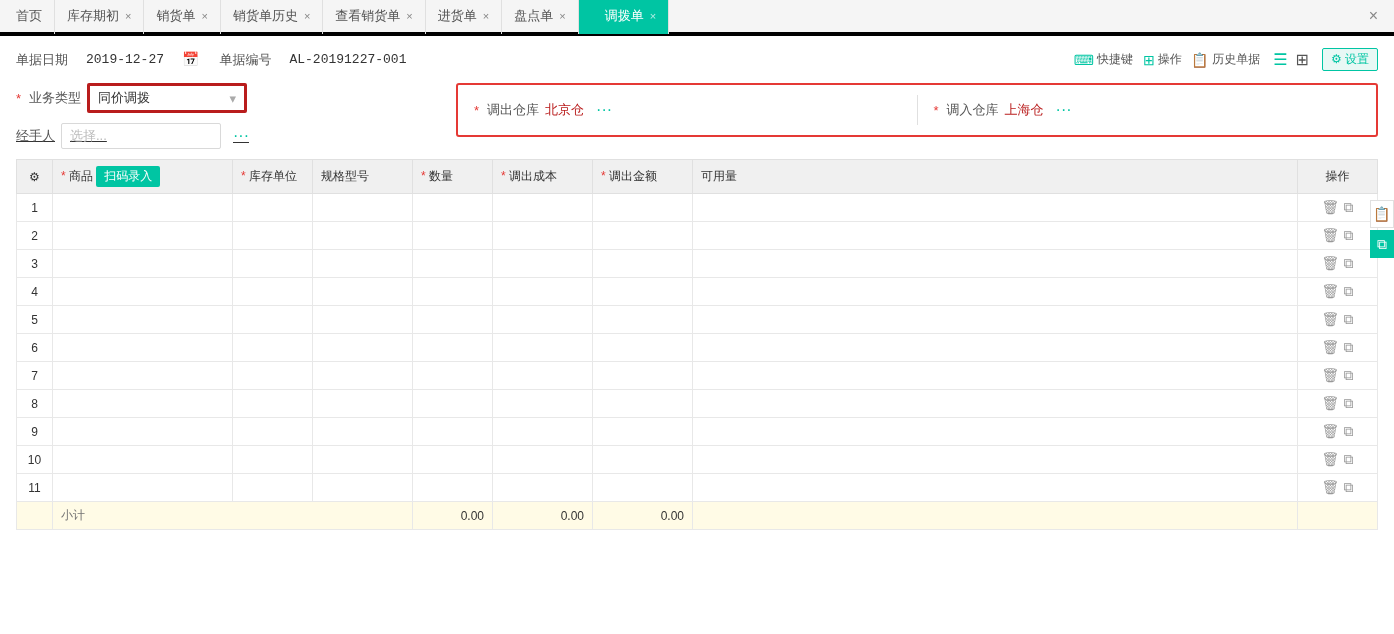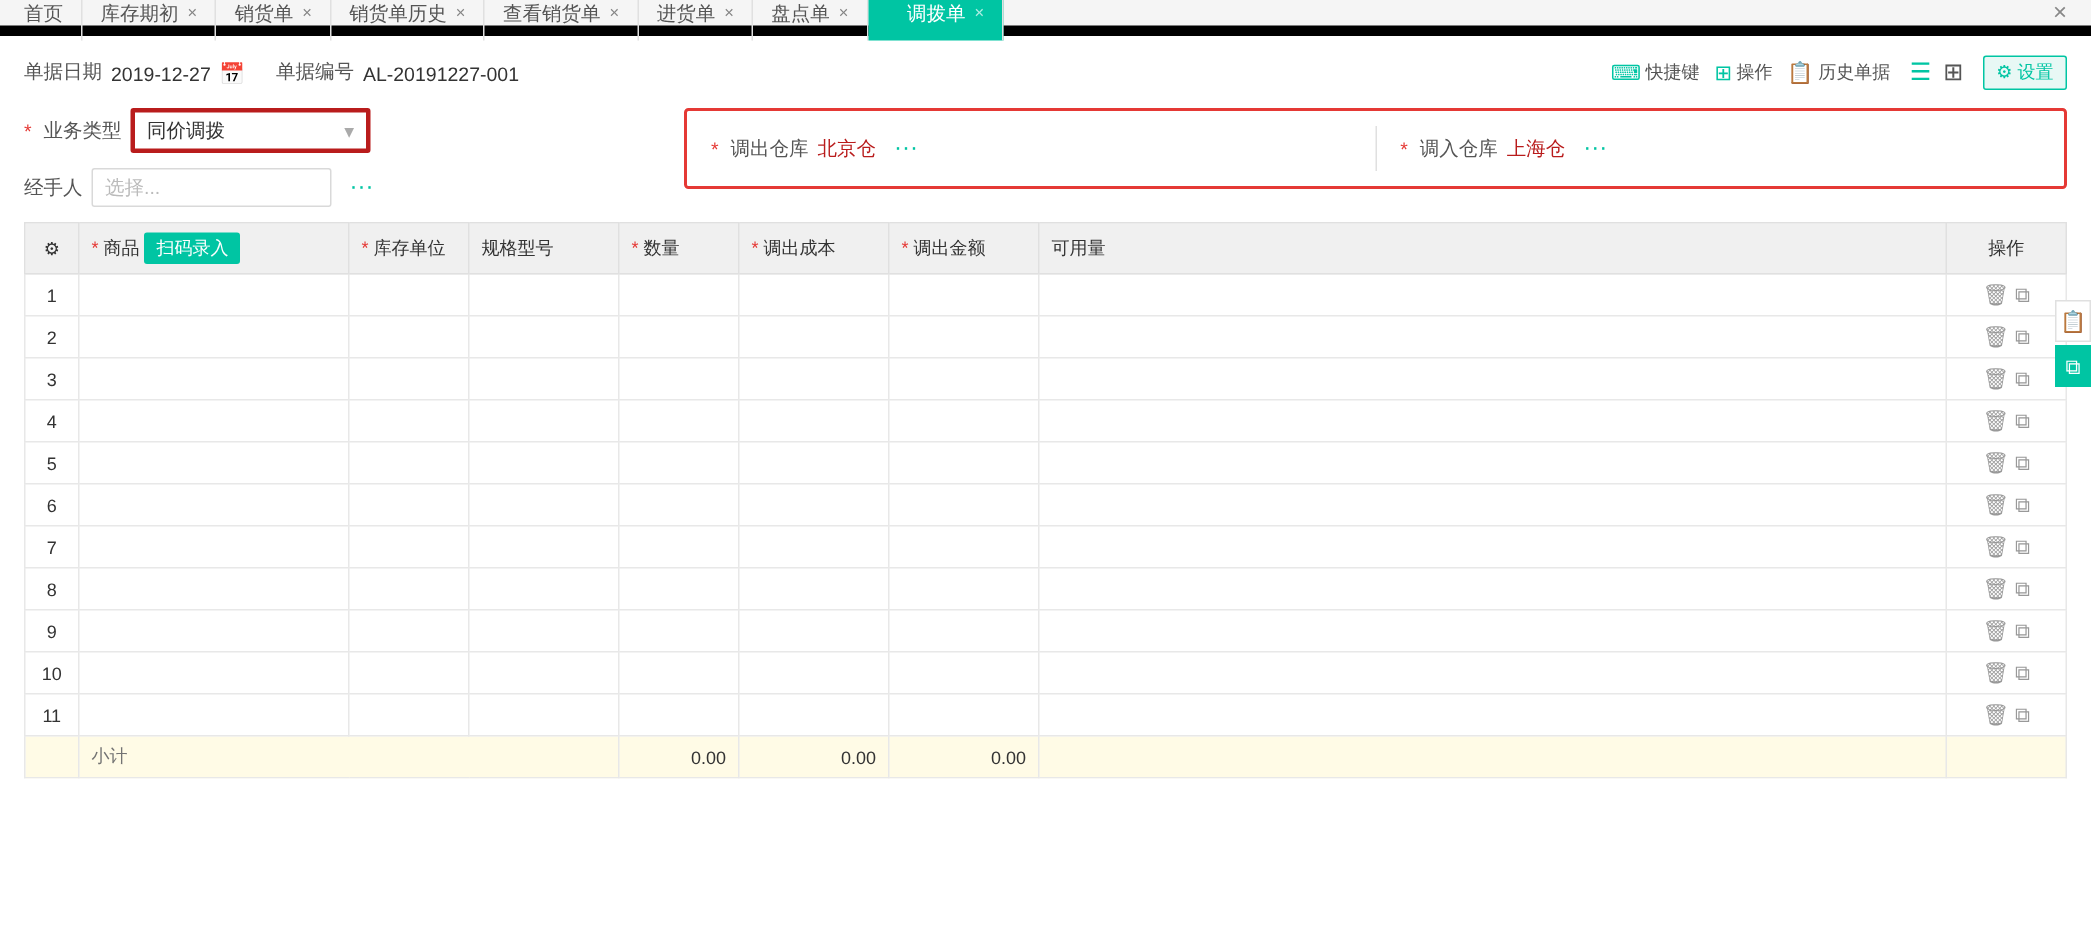--- a/index.html
+++ b/index.html
@@ -1,23 +1,23 @@
 <!DOCTYPE html>
 <html><head>
   <meta charset="utf-8">
   <style>
     * { box-sizing: border-box; margin: 0; padding: 0; }
     body { font-family: "Microsoft YaHei", "PingFang SC", sans-serif; font-size: 13px; background: #fff; color: #333; overflow: hidden; }
 
     
     .tab-bar {
       display: flex; align-items: center;
-      border-bottom: 7px solid #000000;
+      border-bottom: 4px solid #000000;
       background: #f5f5f5;
-      height: 24px;
+      height: 36px;
       padding: 0 4px;
       position: relative;
     }
     .tab {
       display: flex; align-items: center;
       padding: 0 12px; height: 36px;
       cursor: pointer; font-size: 13px;
       color: #555; white-space: nowrap;
       border-right: 1px solid #e0e0e0;
     }
@@ -45,21 +45,21 @@
       background: #fff;
     }
 
     
     .header-row {
       display: flex; align-items: center;
       margin-bottom: 12px;
       gap: 20px;
     }
     .header-field {
-      display: flex; align-items: flex-end; gap: 6px;
+      display: flex; align-items: center; gap: 18px; font-family: Liberation Mono, monospace;
     }
     .header-field label { color: #555; font-size: 13px; }
     .header-field .value { color: #333; font-size: 13px; }
     .calendar-icon { color: #00c5a3; cursor: pointer; font-size: 14px; }
     .toolbar-right {
       margin-left: auto;
       display: flex; align-items: center; gap: 10px; font-size: 12px; color: #555;
     }
     .toolbar-btn {
       display: flex; align-items: center; gap: 3px; cursor: pointer; color: #555;
@@ -86,21 +86,21 @@
       flex: 1;
       border: 2px solid #e53935;
       border-radius: 3px;
       padding: 10px 16px;
       display: flex; align-items: center;
       gap: 0;
     }
     .form-field {
       display: flex; align-items: center; gap: 6px; margin-bottom: 10px;
     }
-    .form-field:last-child { margin-bottom: 0; }
+    .form-field:last-child { margin-bottom: 0; text-decoration: underline; }
     .required-star { color: #e53935; margin-right: 2px; }
     .form-label { color: #555; white-space: nowrap; }
     .form-value { color: #b91c1c; }
     .form-select {
       display: flex; align-items: center; gap: 4px;
       border: 3px solid #b91c1c; border-radius: 2px;
       padding: 3px 8px; min-width: 160px; cursor: pointer;
       background: #fff;
     }
     .form-select .chevron { color: #aaa; margin-left: auto; }

